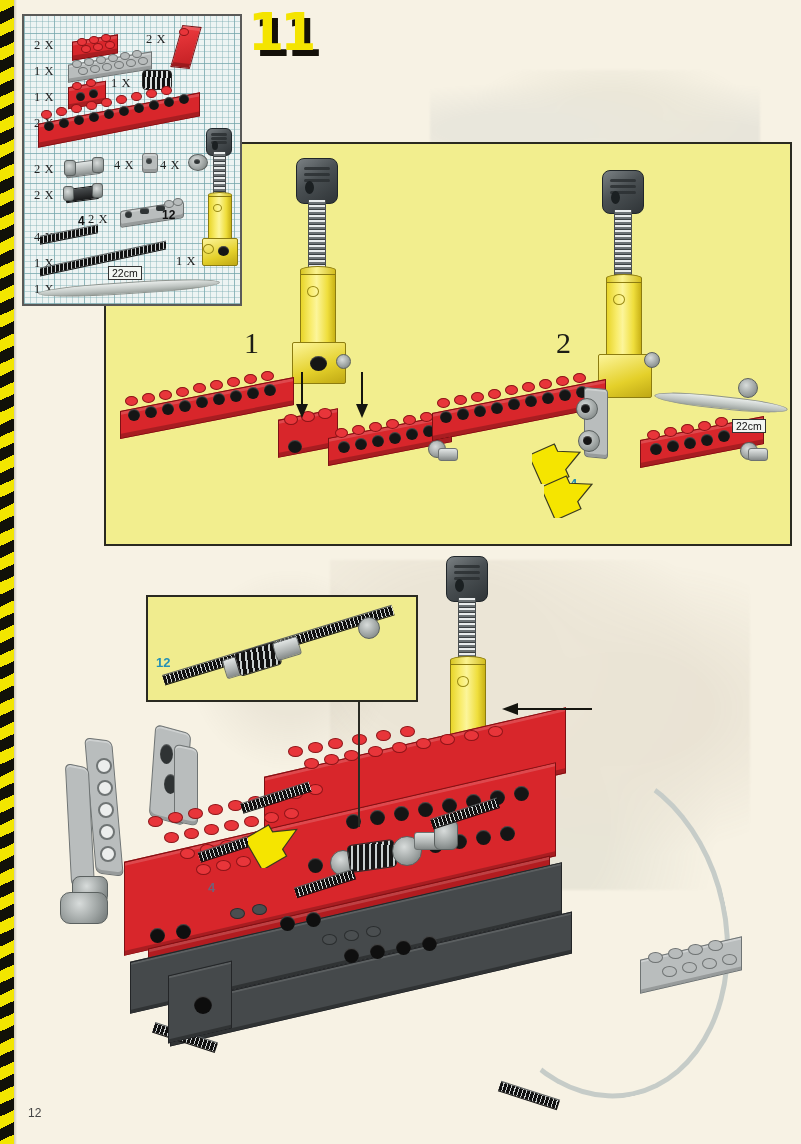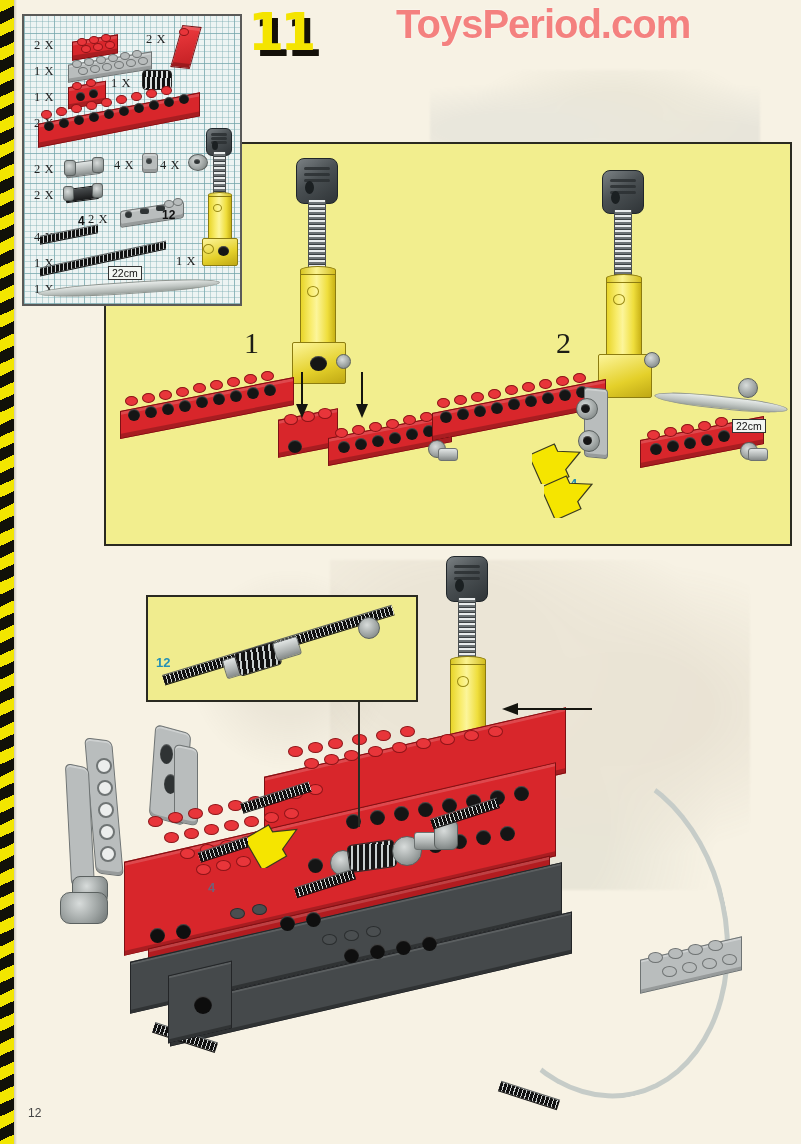--- a/index.html
+++ b/index.html
@@ -163,21 +163,20 @@
 
 <div class="page">
 
   <div class="ghost g1"></div>
   <div class="ghost g2"></div>
   <div class="ghost g3"></div>
 
   <div class="hazard"></div>
   <div class="hazard-edge"></div>
 
-  <div class="watermark">ToysPeriod.com</div>
 
   <div class="step-badge">
     <div class="shadow">11</div>
     <div class="front">11</div>
   </div>
 
   <div class="parts-box">
 
     <div class="qty" style="left:10px;top:22px;">2 X</div>
     <div class="pc" style="left:48px;top:16px;">

